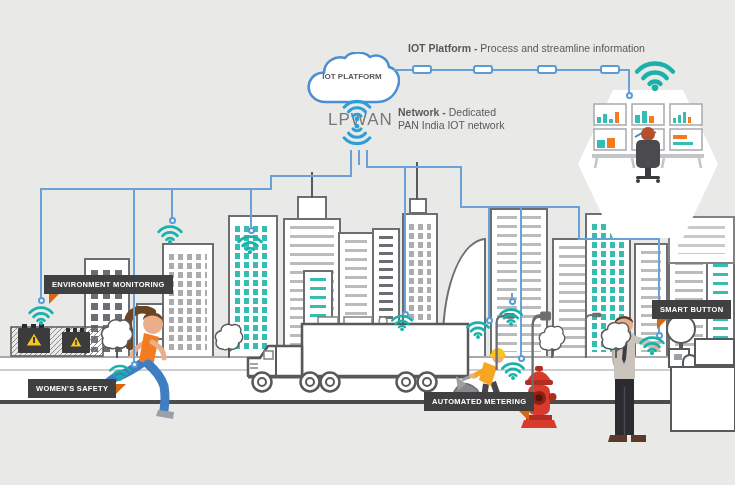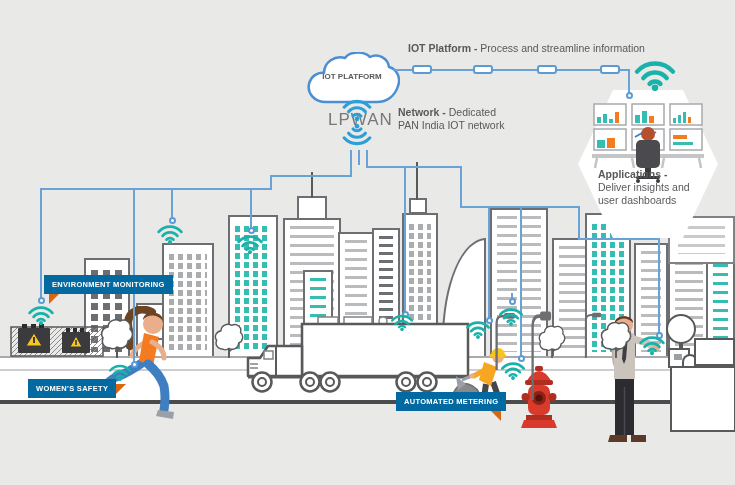--- a/index.html
+++ b/index.html
@@ -37,21 +37,21 @@
 
   
   .bline{position:absolute;background:#6aa1d6}
   .bdot{position:absolute;width:7px;height:7px;border:2px solid #5b9bd5;background:#fff;border-radius:50%;box-sizing:border-box}
   .clink{position:absolute;top:65px;width:20px;height:9px;border:2px solid #5b9bd5;background:#fff;border-radius:3px;box-sizing:border-box}
   .wifi{position:absolute}
   .wifi svg{display:block;width:100%;height:100%}
   .wifi.flip{transform:rotate(180deg)}
 
   
-  .tag{position:absolute;z-index:50;background:#0369a1;color:#fff;font-size:7.5px;font-weight:bold;letter-spacing:.3px;padding:5px 8px;white-space:nowrap}
+  .tag{position:absolute;z-index:50;background:#404040;color:#fff;font-size:7.5px;font-weight:bold;letter-spacing:.3px;padding:5px 8px;white-space:nowrap}
   .tag::after{content:"";position:absolute;width:0;height:0;border:5px solid transparent}
   .tag.tail-bl::after{left:5px;top:100%;border-top-color:#d9660f;border-left-color:#d9660f}
   .tag.tail-br::after{right:5px;top:100%;border-top-color:#d9660f;border-right-color:#d9660f}
   .tag.tail-r::after{left:100%;top:5px;border-left-color:#d9660f;border-top-color:#d9660f}
   .tag.no-tail::after{display:none}
 
   
   .cloud-label{position:absolute;left:304px;top:72px;width:96px;text-align:center;font-size:8px;font-weight:bold;color:#58595b;z-index:31}
   .lpwan{position:absolute;left:328px;top:110px;font-size:17px;font-weight:normal;color:#77787b;letter-spacing:1px;z-index:31}
   .hex{position:absolute;left:578px;top:90px;width:140px;height:148px;background:#fff;clip-path:polygon(25% 0,75% 0,100% 50%,75% 100%,25% 100%,0 50%);z-index:30}
@@ -352,27 +352,25 @@
   <div class="note" style="left:408px;top:42px">
     <b>IOT Platform -</b><span> Process and streamline information</span>
   </div>
 
   <div class="note" style="left:398px;top:106px">
     <b>Network -</b><span> Dedicated</span><br>
     <span>PAN India IOT network</span>
   </div>
 
 
-  <div class="note" style="left:598px;top:168px;width:102px">
-    <b>Applications -</b><span> Deliver insights and user dashboards</span>
-  </div>
 
   <div class="tag tail-bl" style="left:44px;top:275px">ENVIRONMENT MONITORING</div>
   <div class="tag tail-r" style="left:28px;top:379px">WOMEN'S SAFETY</div>
-  <div class="tag tail-br" style="left:396px;top:392px">AUTOMATED METERING</div>
+  <div class="tag tail-br" style="left:424px;top:392px">AUTOMATED METERING</div>
+  <div class="tag tail-bl" style="left:652px;top:300px">SMART BUTTON</div>
 
   <div class="layer" id="lines-layer">
       <div class="bline" style="left: 393px; top: 69px; width: 237px; height: 2px;"></div>
       <div class="bline" style="left: 628px; top: 69px; width: 2px; height: 26px;"></div>
       <div class="bline" style="left: 350px; top: 150px; width: 2px; height: 27px;"></div>
       <div class="bline" style="left: 358px; top: 150px; width: 2px; height: 15px;"></div>
       <div class="bline" style="left: 366px; top: 150px; width: 2px; height: 18px;"></div>
       <div class="bline" style="left: 270px; top: 175px; width: 82px; height: 2px;"></div>
       <div class="bline" style="left: 270px; top: 175px; width: 2px; height: 15px;"></div>
       <div class="bline" style="left: 40px; top: 188px; width: 232px; height: 2px;"></div>

